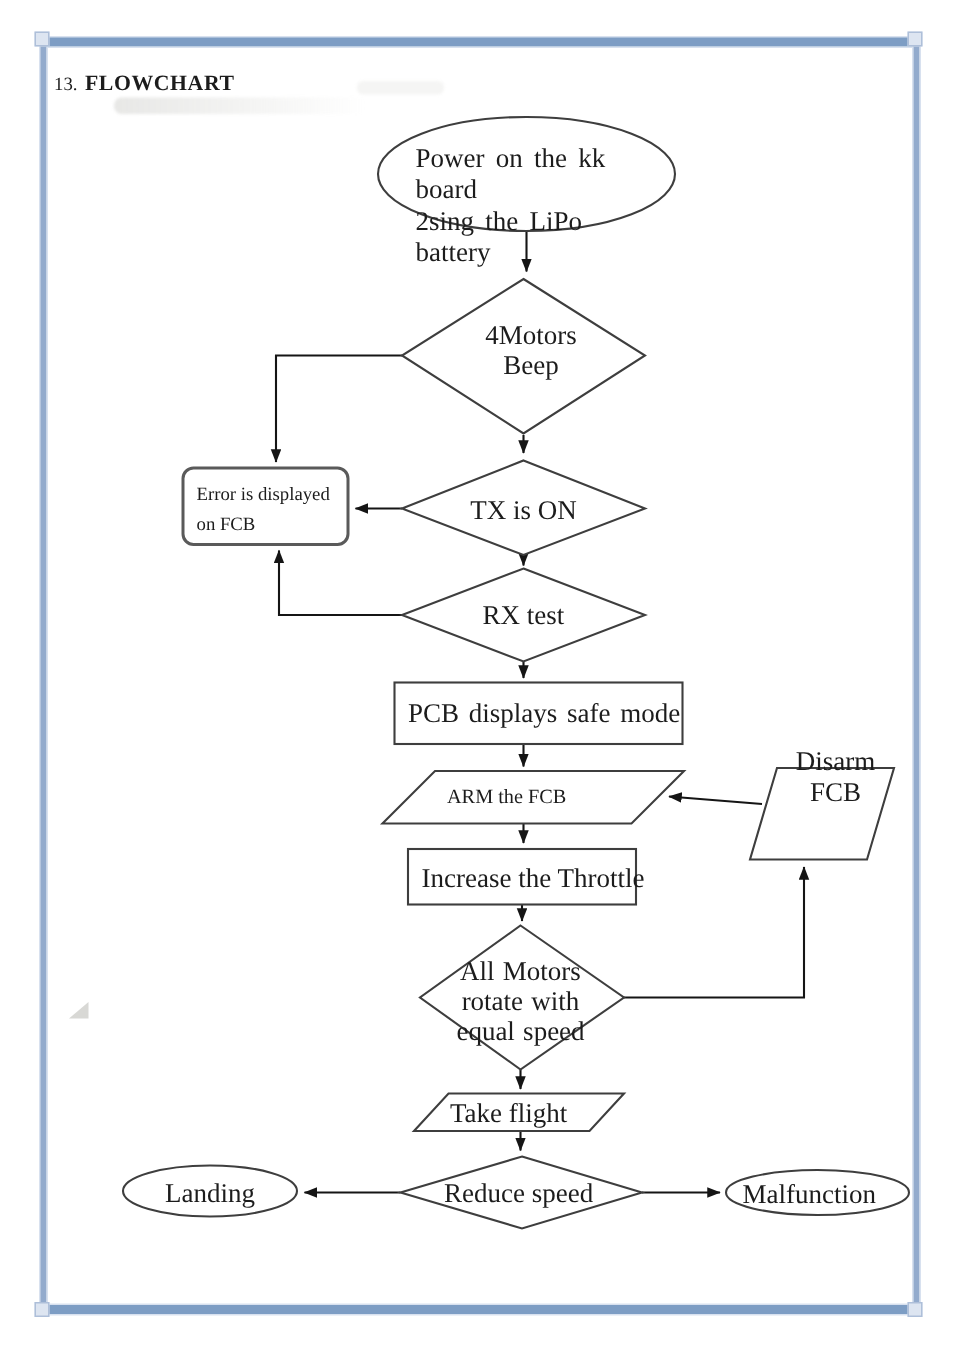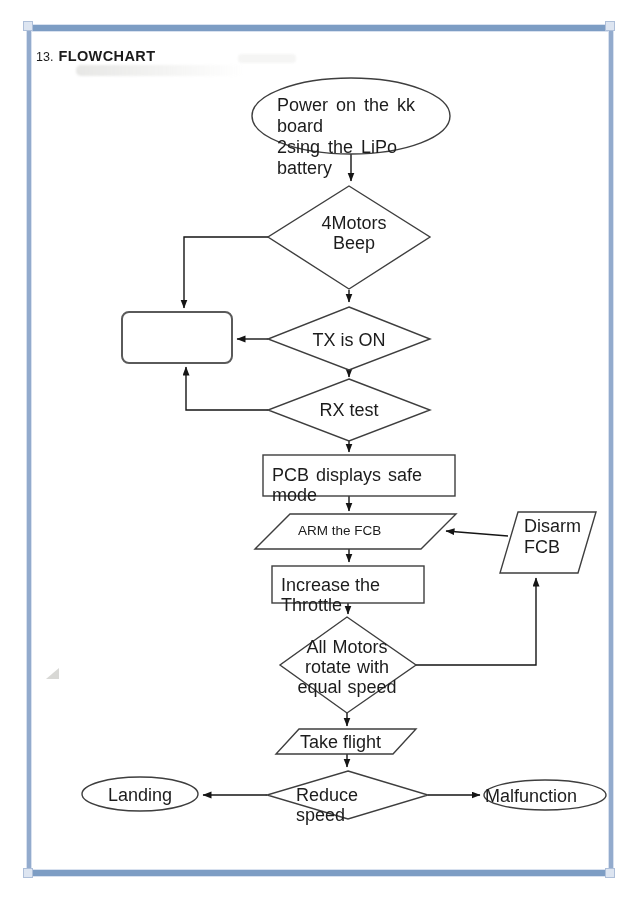--- a/index.html
+++ b/index.html
@@ -1,18 +1,18 @@
 <!DOCTYPE html>
 <html><head>
 <meta charset="utf-8">
 <style>
   html,body{margin:0;padding:0;background:#ffffff;}
   .canvas{
     position:relative;width:639px;height:903px;background:#ffffff;overflow:hidden;
-    font-family:Liberation Sans, sans-serif;color:#1c1c1c;
+    font-family:Liberation Serif, serif;color:#1c1c1c;
   }
   
   .frame{
     position:absolute;left:27px;top:25px;width:586px;height:851px;box-sizing:border-box;
     border-top:6px solid #7d9dc4;border-bottom:6px solid #7d9dc4;
     border-left:4px solid #93abcd;border-right:4px solid #93abcd;
     box-shadow:0 0 0 1px #d8e1ef, inset 0 0 0 1px #d8e1ef;
   }
   .handle{position:absolute;width:8px;height:8px;background:#dde5f1;border:1px solid #aebfd9;}
   .h-tl{left:23px;top:21px;} .h-tr{left:605px;top:21px;}
@@ -36,27 +36,27 @@
   .edge{fill:none;stroke:#151515;stroke-width:1.4;}
 
   .lbl{position:absolute;font-size:18px;line-height:20px;white-space:pre-line;}
   .lbl-power{left:277px;top:95px;width:162px;line-height:21px;word-spacing:3px;}
   .lbl-beep{left:312px;top:213px;width:84px;text-align:center;}
   .lbl-error{left:131px;top:319px;width:100px;font-size:12.5px;}
   .lbl-tx{left:299px;top:330px;width:100px;text-align:center;}
   .lbl-rx{left:299px;top:400px;width:100px;text-align:center;}
   .lbl-pcb{left:272px;top:465px;width:192px;word-spacing:2px;}
   .lbl-arm{left:298px;top:521px;width:132px;font-size:13.5px;}
-  .lbl-disarm{left:524px;top:516px;width:66px;line-height:21px;}
+  .lbl-disarm{left:524px;top:497px;width:66px;line-height:21px;text-align:center;}
   .lbl-throttle{left:281px;top:575px;width:152px;}
   .lbl-allmotors{left:295px;top:637px;width:104px;text-align:center;word-spacing:1px;}
   .lbl-takeflight{left:300px;top:732px;width:96px;text-align:left;}
   .lbl-reduce{left:296px;top:785px;width:104px;}
   .lbl-landing{left:92px;top:785px;width:96px;text-align:center;}
-  .lbl-malfunction{left:481px;top:786px;width:100px;text-align:center;}
+  .lbl-malfunction{left:495px;top:786px;width:100px;text-align:left;}
 </style>
 </head>
 <body>
 
 <div class="canvas">
 
   <div class="frame"></div>
   <div class="handle h-tl"></div>
   <div class="handle h-tr"></div>
   <div class="handle h-bl"></div>
@@ -106,20 +106,22 @@
     <polygon class="shape" points="299,729 416,729 393,754 276,754"></polygon>
     <polygon class="shape" points="348,771 428,795 348,819 267,795"></polygon>
     <ellipse class="shape" cx="140" cy="794" rx="58" ry="17"></ellipse>
     <ellipse class="shape" cx="545" cy="795" rx="61" ry="15"></ellipse>
   </svg>
 
   <div class="lbl lbl-power">Power on the kk board
 2sing the LiPo battery</div>
   <div class="lbl lbl-beep">4Motors
 Beep</div>
+  <div class="lbl lbl-error">Error is displayed
+on FCB</div>
   <div class="lbl lbl-tx">TX is ON</div>
   <div class="lbl lbl-rx">RX test</div>
   <div class="lbl lbl-pcb">PCB displays safe mode</div>
   <div class="lbl lbl-arm">ARM the FCB</div>
   <div class="lbl lbl-disarm">Disarm
 FCB</div>
   <div class="lbl lbl-throttle">Increase the Throttle</div>
   <div class="lbl lbl-allmotors">All Motors
 rotate with
 equal speed</div>

